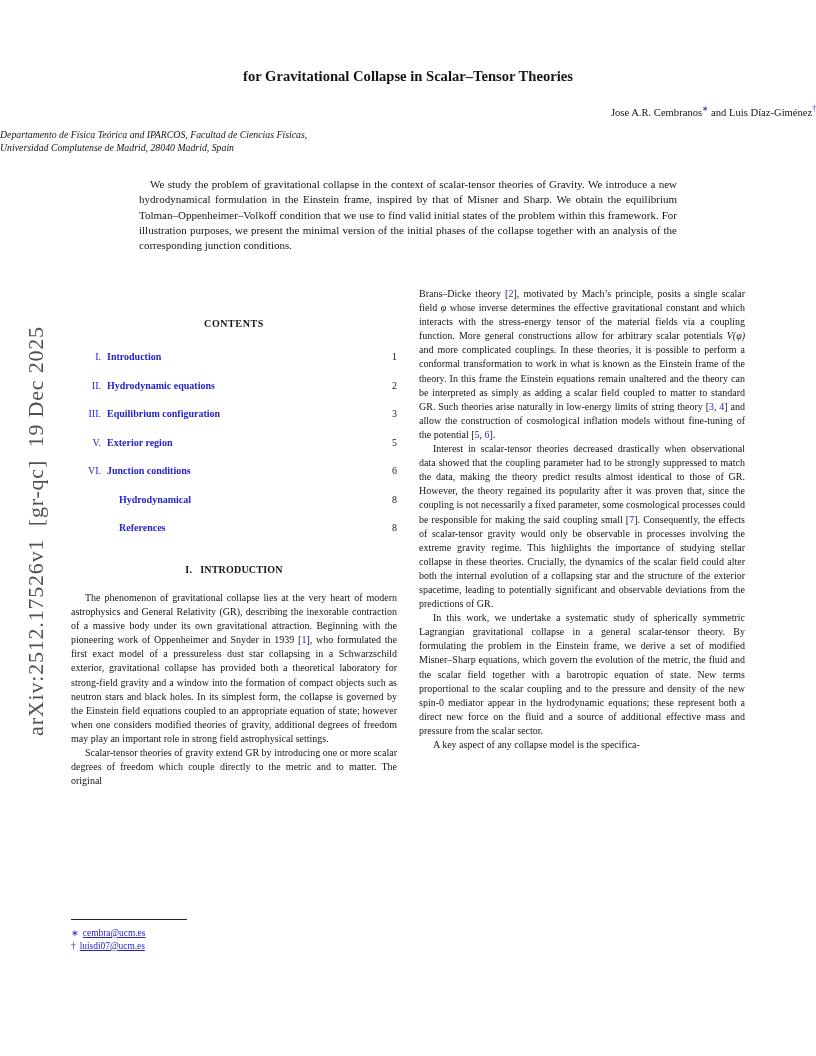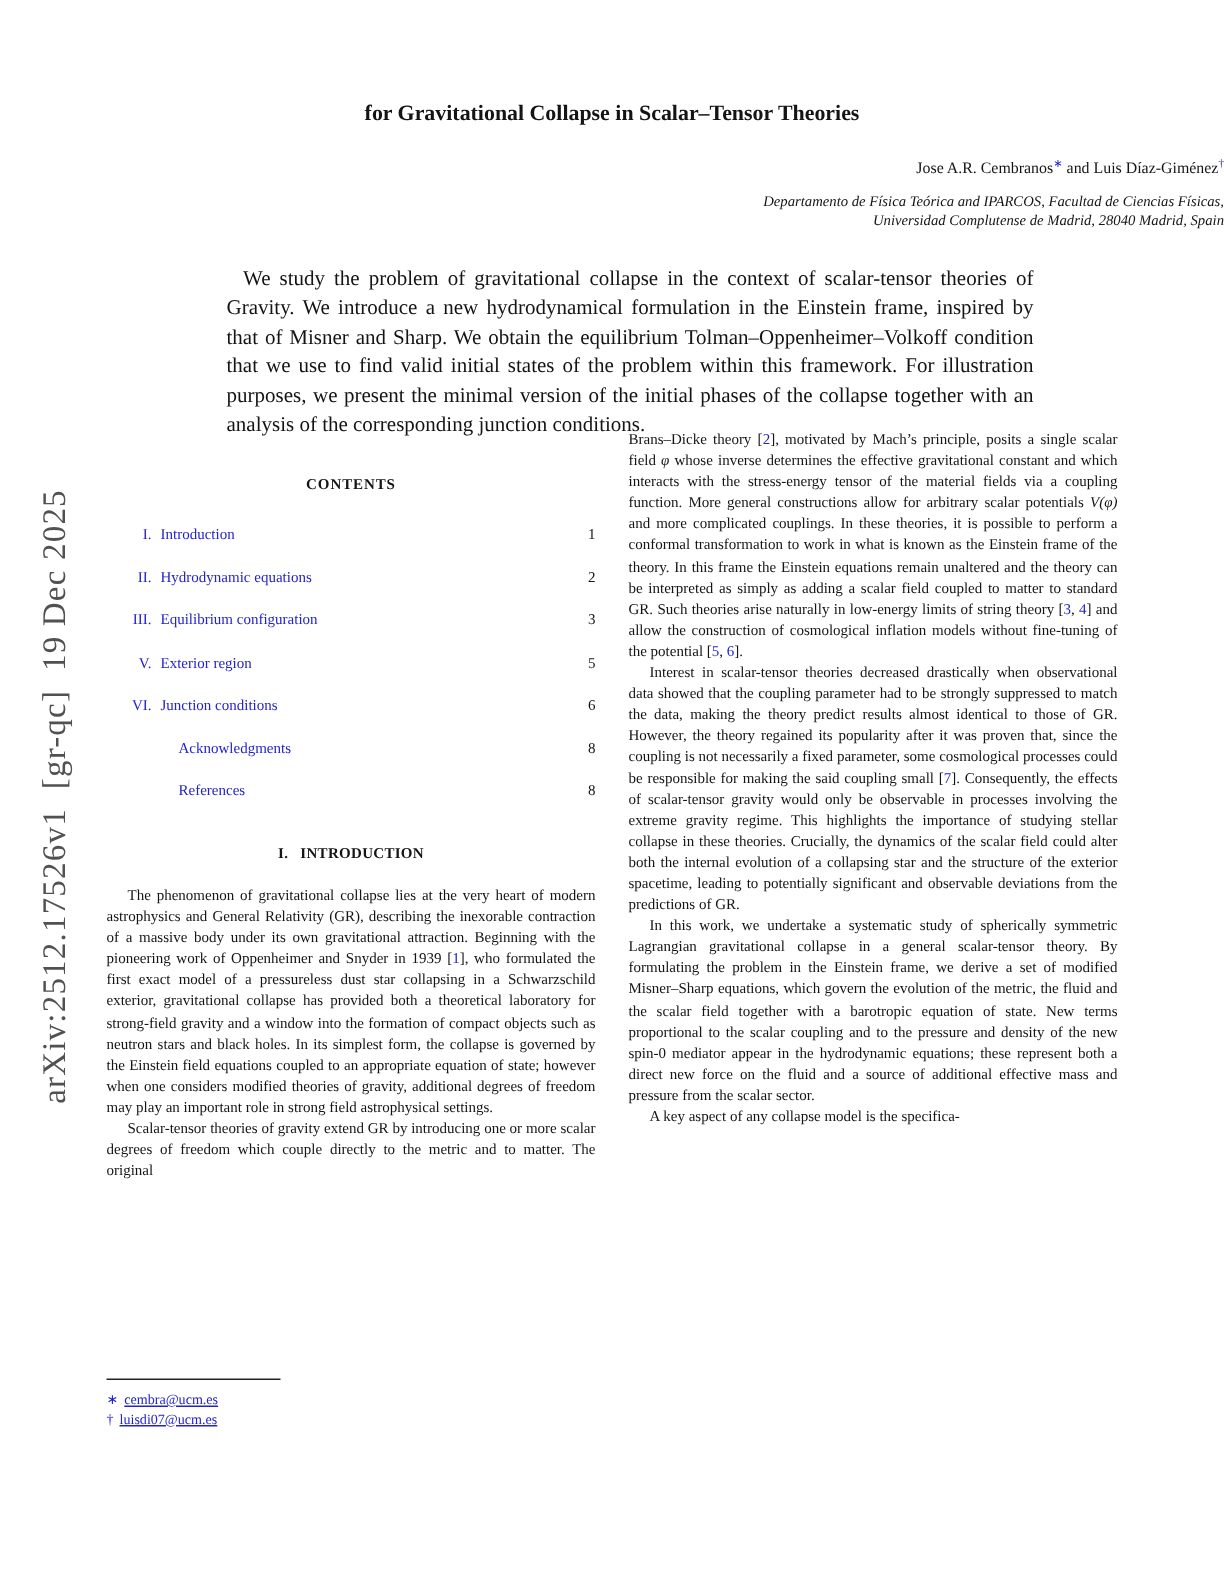--- a/index.html
+++ b/index.html
@@ -18,37 +18,37 @@
   .title {
     position:absolute; top:66px; left:0; right:0; text-align:center;
     font-size:14.6px; font-weight:bold; line-height:1.4;
   }
   .authors {
     position:absolute; top:104px; left:0; right:0; text-align:right;
     font-size:10.6px;
   }
   .fnmark { color:#2323cc; font-size:7.5px; vertical-align:super; }
   .affil {
-    position:absolute; top:128px; left:0; right:0; text-align:right;
-    font-size:9.8px; font-style:italic; line-height:1.35;padding-left:16px;
+    position:absolute; top:128px; left:0; right:0; text-align:left;
+    font-size:9.8px; font-style:italic; line-height:1.35;
   }
   .abstract {
-    position:absolute; top:177px; left:151px; width:538px;
-    font-size:14px; line-height:1.39; text-align:justify; text-indent:11px;
+    position:absolute; top:177px; left:139px; width:538px;
+    font-size:11px; line-height:1.39; text-align:justify; text-indent:11px;
   }
   .col { position:absolute; top:287px; width:326px; }
   .col-left  { left:71px; }
   .col-right { left:419px; }
   .contents-heading {
     text-align:center; font-weight:bold; font-size:10px;
     letter-spacing:0.6px; margin-bottom:21px;margin-top:31px;
   }
   .toc-row { display:flex; font-size:10px; margin-bottom:15.5px; line-height:1.3; }
   .toc-num  { width:30px; text-align:right; margin-right:6px; color:#2323cc; flex:none; }
-  .toc-label{ color:#2323cc; }
+  .toc-label{ color:#2323cc;font-weight:bold; }
   .toc-row.unnum .toc-label { padding-left:12px; }
   .toc-page { margin-left:auto; color:#141414; }
   .section-heading {
     text-align:center; font-weight:bold; font-size:10px;
     margin-top:30px; margin-bottom:16px; letter-spacing:0.2px;
   }
   p.body {
     font-size:10px; line-height:1.41; text-align:justify;
     text-indent:14px; margin:0;
   }
@@ -105,21 +105,21 @@
       <span class="toc-label">Exterior region</span>
       <span class="toc-page">5</span>
     </div>
     <div class="toc-row">
       <span class="toc-num">VI.</span>
       <span class="toc-label">Junction conditions</span>
       <span class="toc-page">6</span>
     </div>
     <div class="toc-row unnum">
       <span class="toc-num"></span>
-      <span class="toc-label">Acknowledgments</span>
+      <span class="toc-label">Hydrodynamical</span>
       <span class="toc-page">8</span>
     </div>
     <div class="toc-row unnum">
       <span class="toc-num"></span>
       <span class="toc-label">References</span>
       <span class="toc-page">8</span>
     </div>
 
     <div class="section-heading">I.&nbsp;&nbsp;&nbsp;INTRODUCTION</div>
 

